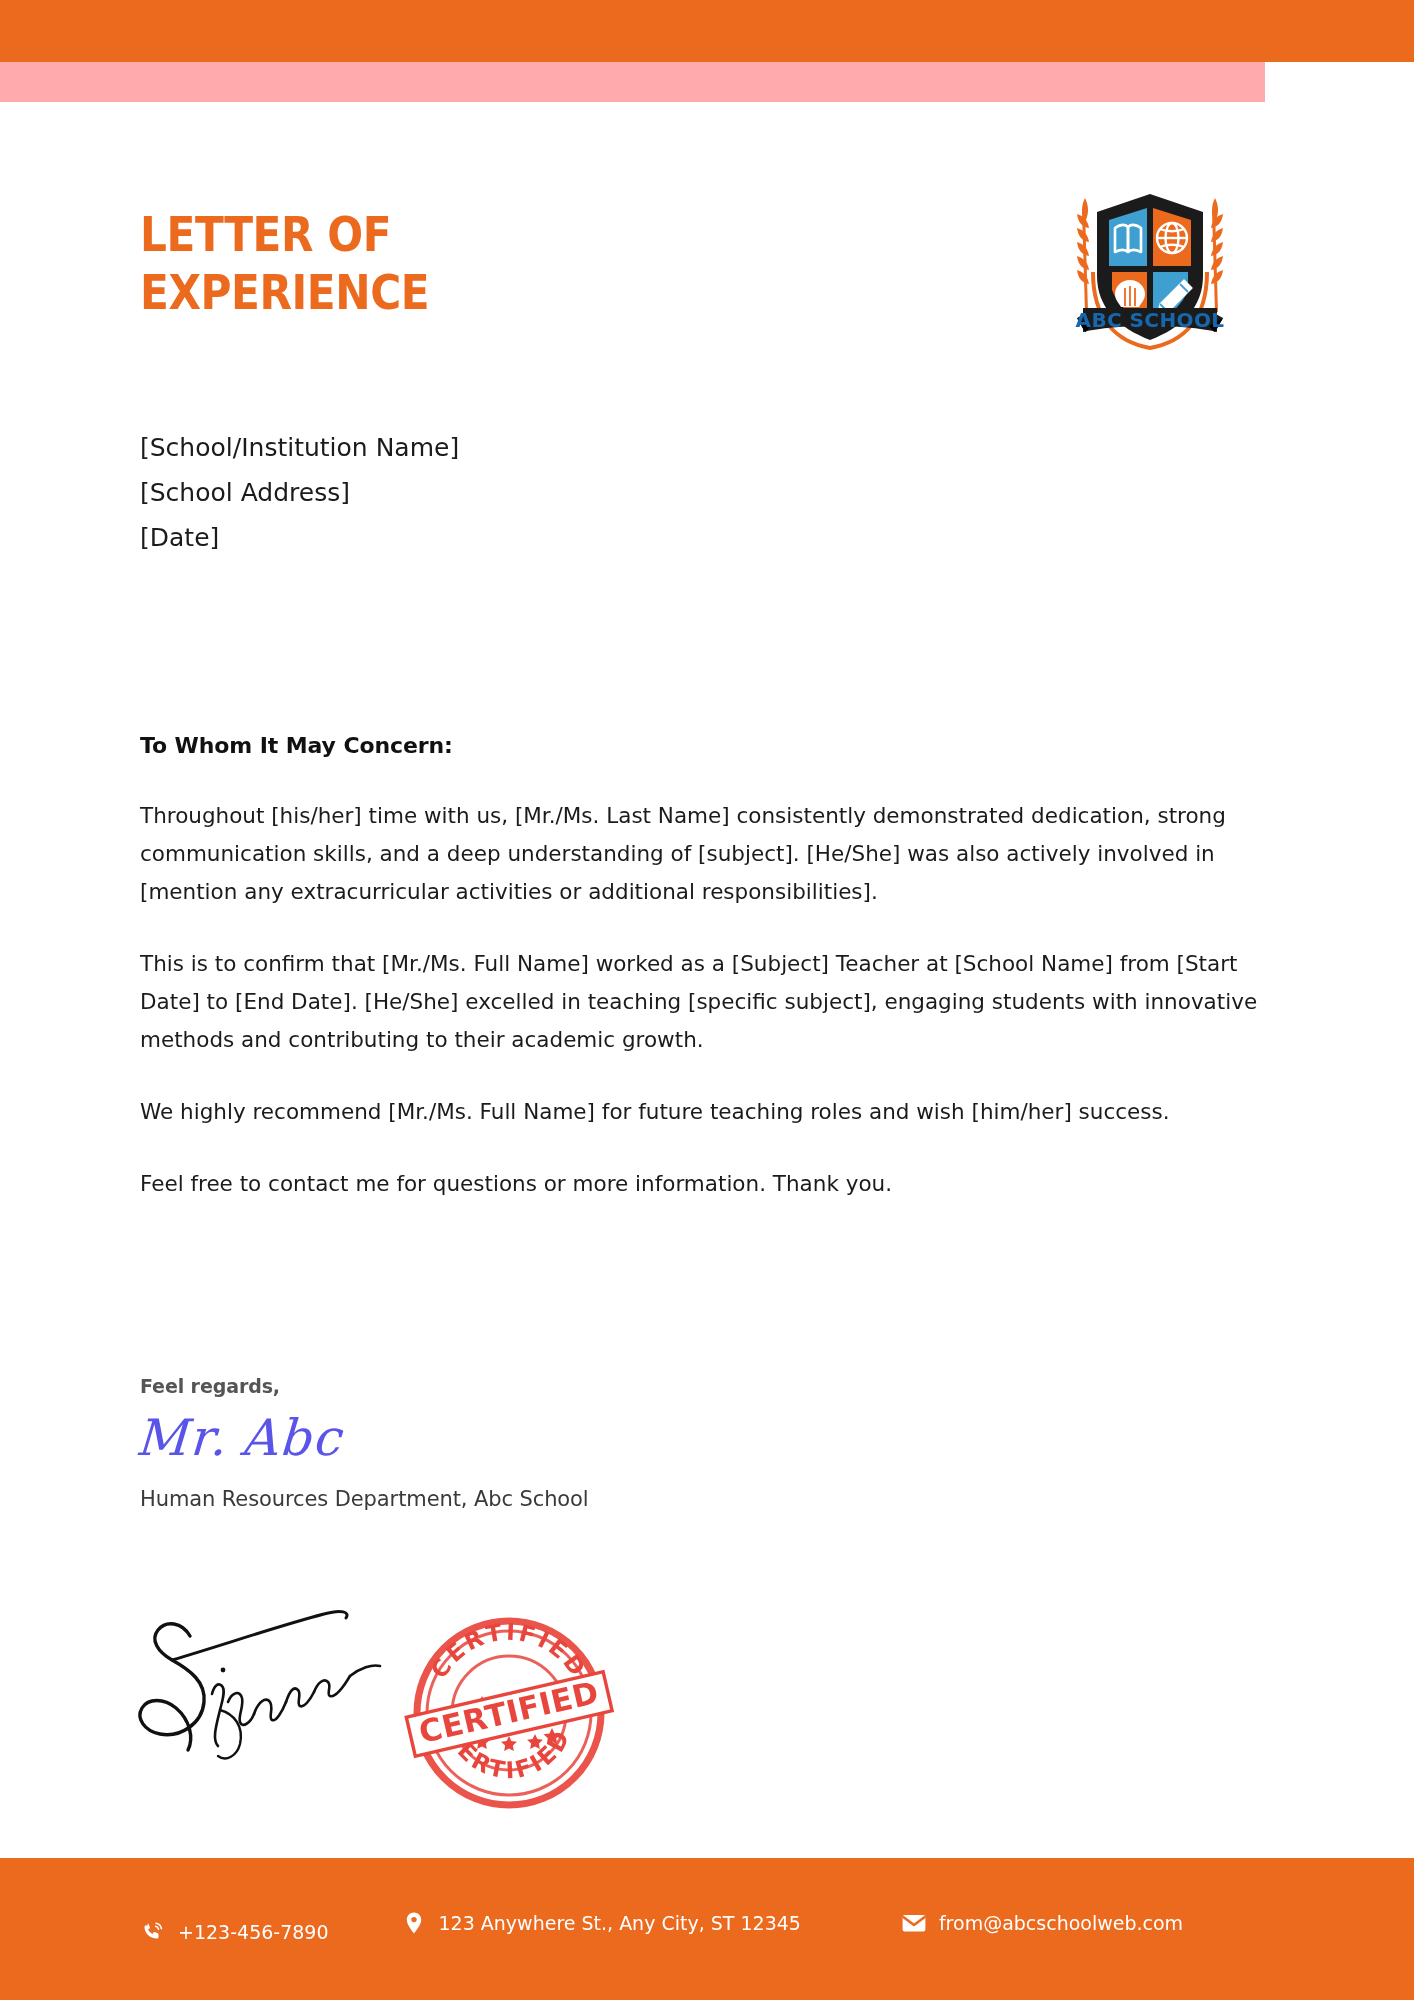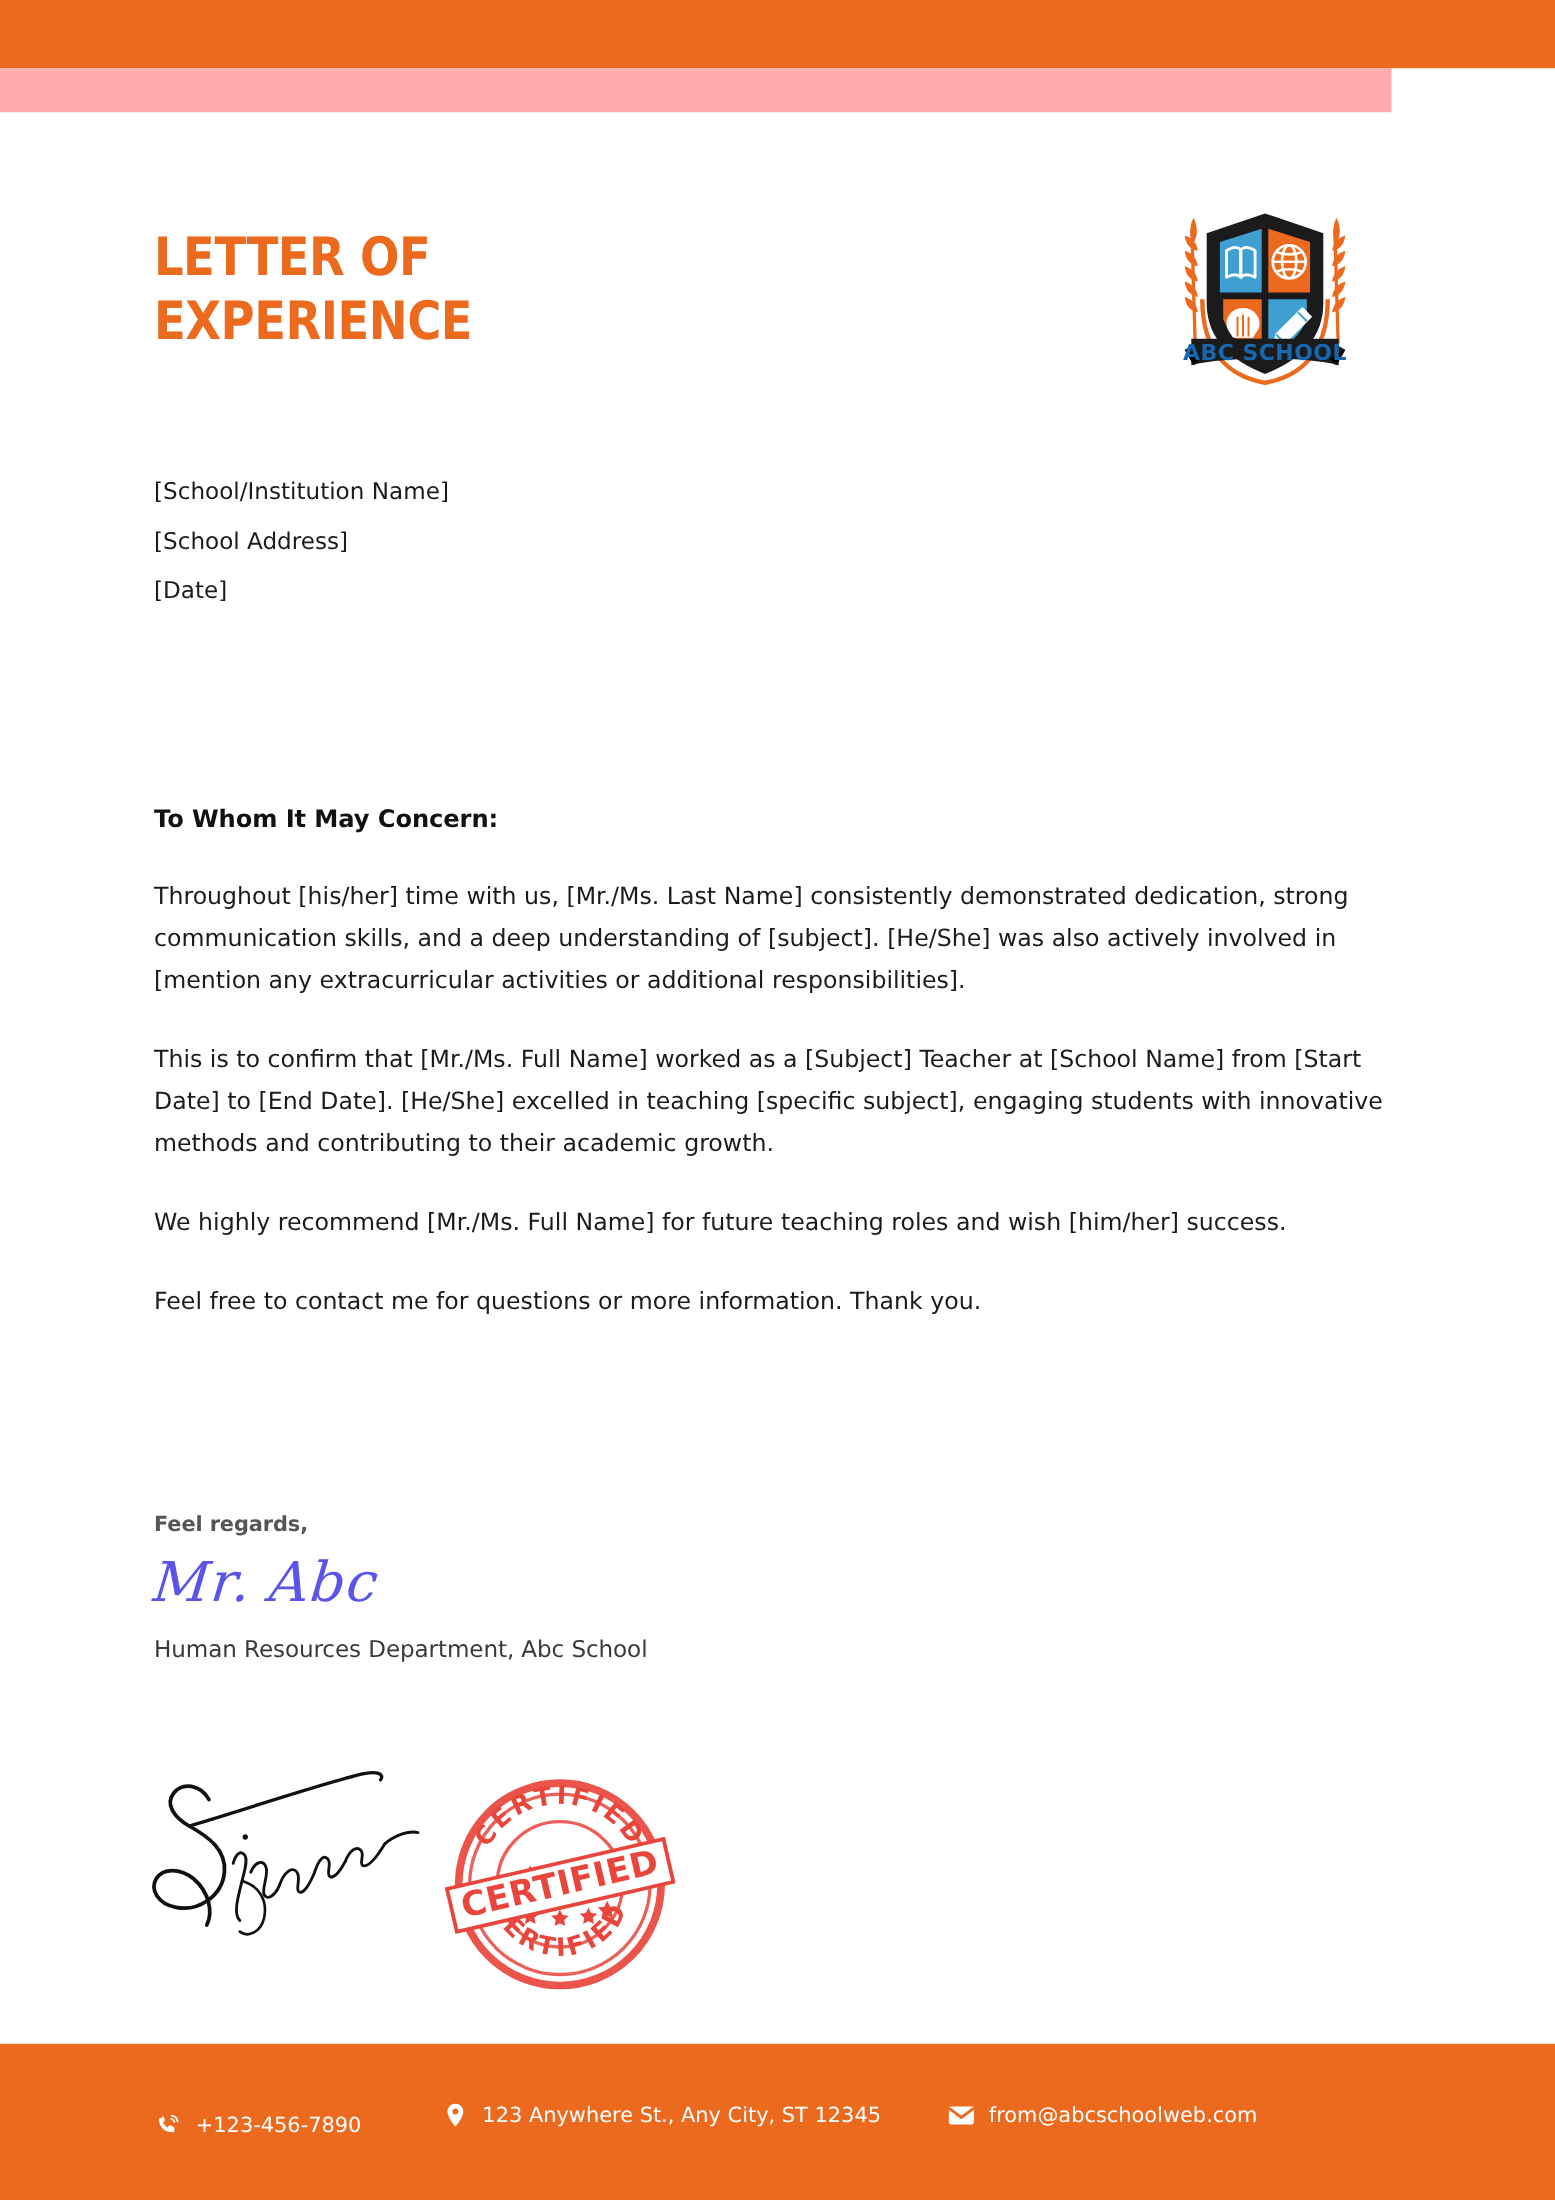--- a/index.html
+++ b/index.html
@@ -53,21 +53,21 @@
     font-family:"DejaVu Sans", sans-serif;
   }
 
   
   #address-block{
     position:absolute; left:140px; top:425px;
     width:700px;
   }
   #address-block .addr-line{
     display:block;
-    font-size:21px;
+    font-size:25px;
     line-height:45px;
     color:#1b1b1b;
     font-family:"DejaVu Sans", sans-serif;
     white-space:nowrap;
   }
 
   
   #letter-body{
     position:absolute; left:140px; top:685px;
     width:1125px;
@@ -152,21 +152,21 @@
   }
   .footer-item .fi-icon{
     display:inline-flex;
     align-items:center;
     justify-content:center;
     width:26px; height:26px;
     margin-right:12px;
     flex:0 0 auto;
   }
   #footer-item-phone{ margin-right:72px;margin-top:17px; }
-  #footer-item-address{ margin-right:60px; }
+  #footer-item-address{ margin-right:100px; }
 </style>
 </head>
 <body>
 
 <div id="top-orange-bar"></div>
 <div id="top-pink-bar"></div>
 
 <div id="letter-title">
   <span class="tl">LETTER OF</span>
   <span class="tl">EXPERIENCE</span>

